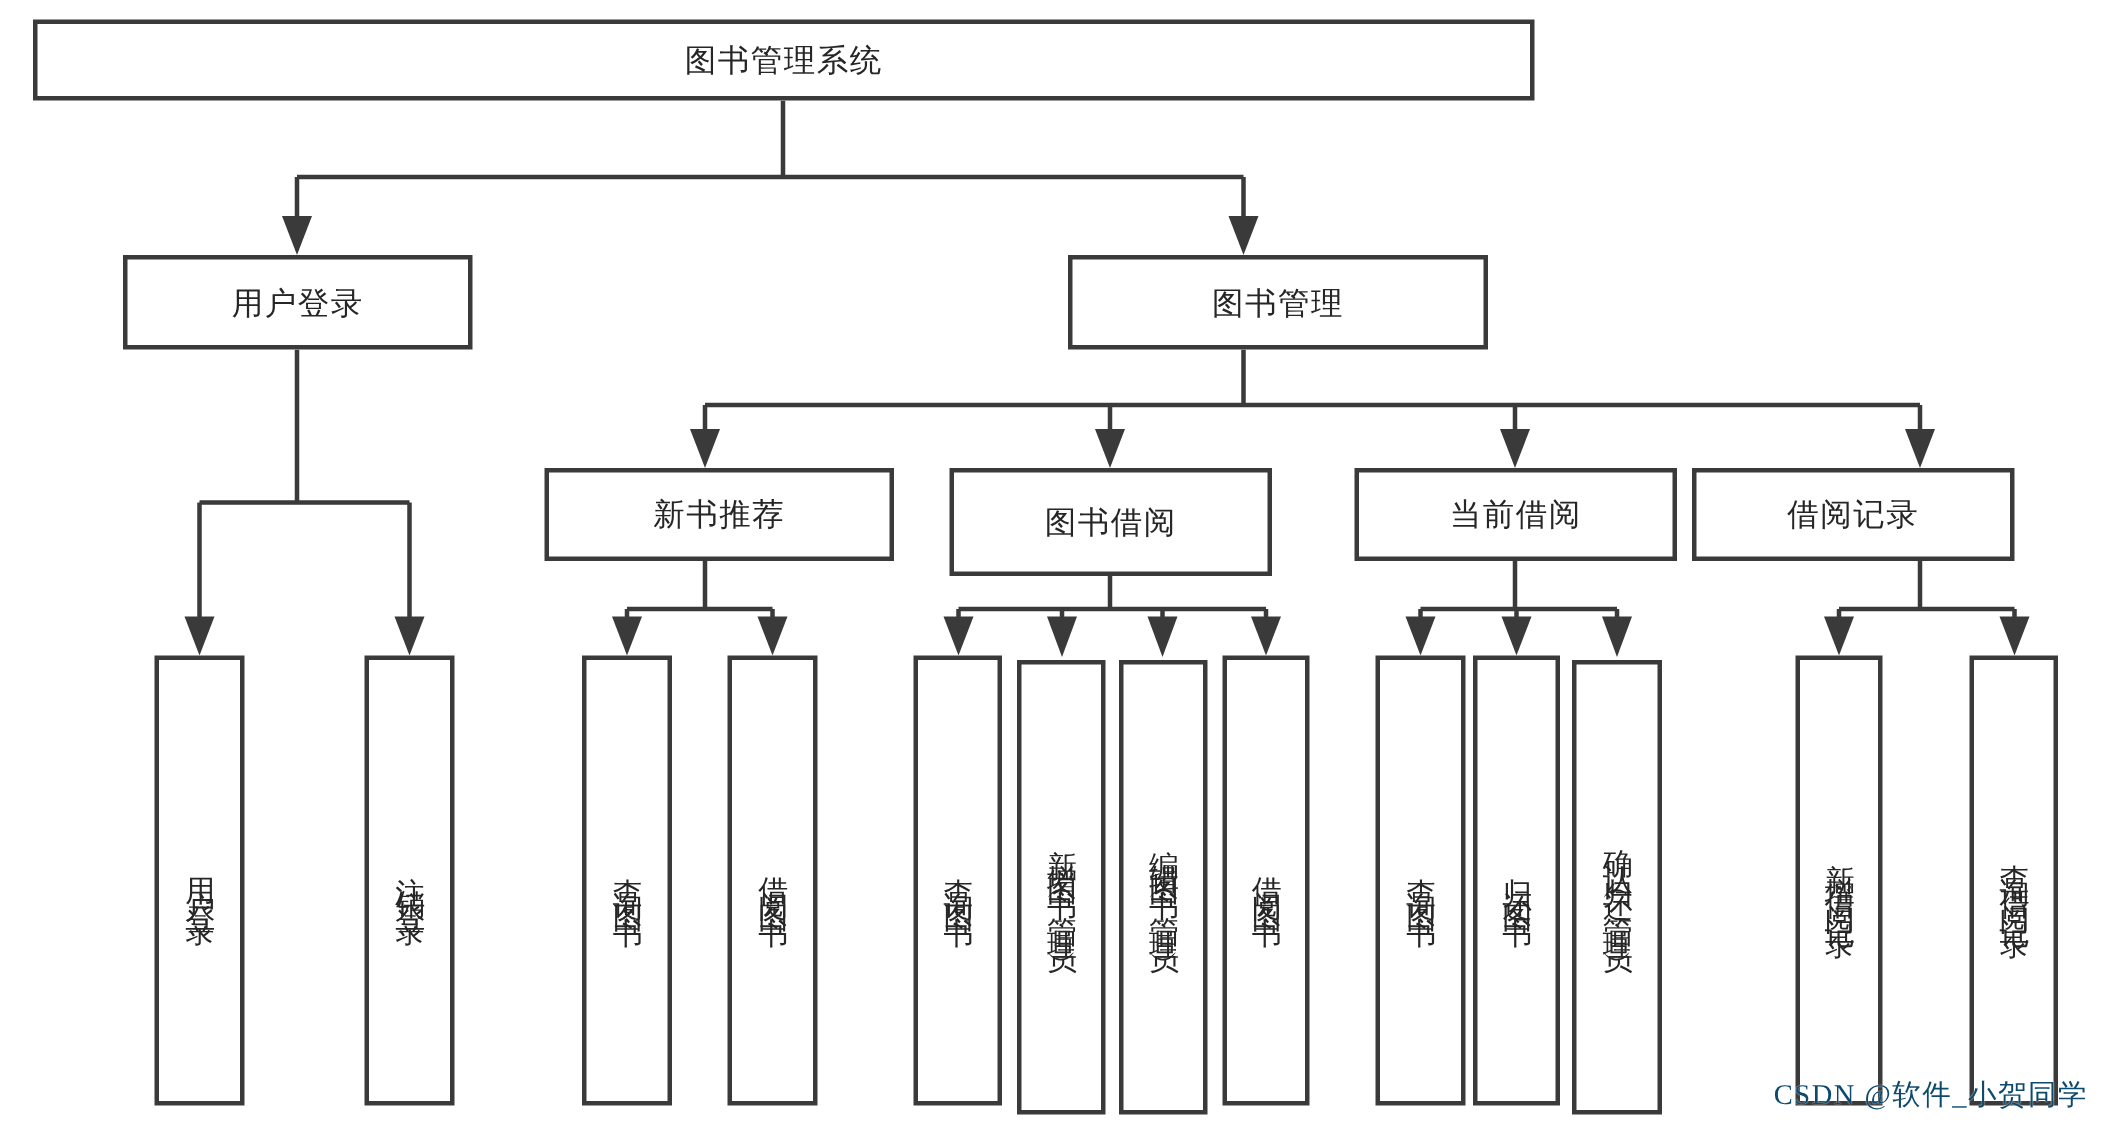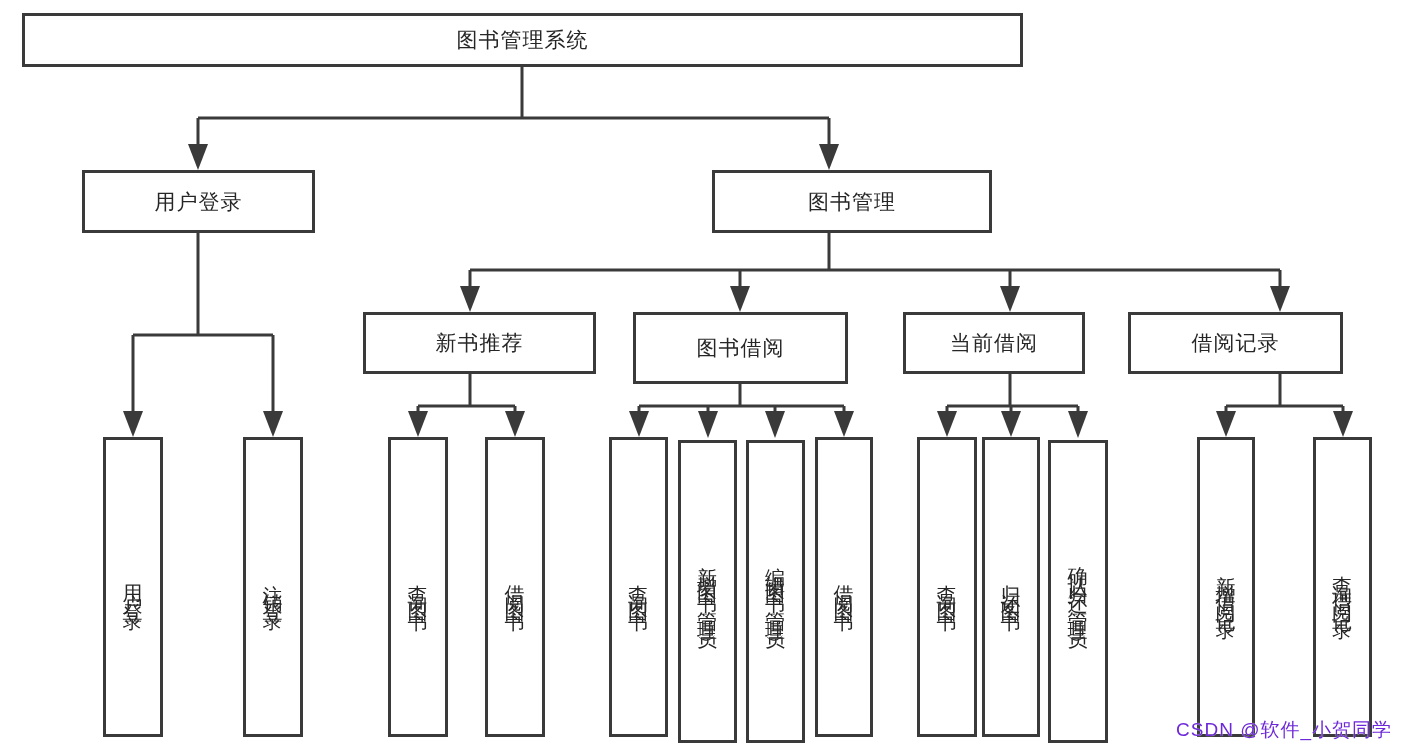--- a/index.html
+++ b/index.html
@@ -1,38 +1,38 @@
 <!DOCTYPE html>
 <html><head>
 <meta charset="utf-8">
 <style>
   html,body{margin:0;padding:0;background:#fff;}
   #canvas{
     position:relative;width:1405px;height:747px;background:#ffffff;overflow:hidden;
-    font-family:Liberation Sans, sans-serif;color:#262626;
+    font-family:Liberation Serif, serif;color:#262626;
   }
   svg.wires{position:absolute;left:0;top:0;z-index:1;pointer-events:none;}
   .wire{fill:none;stroke:#3a3a3a;stroke-width:3;}
   .arr{fill:#3a3a3a;stroke:none;}
   .hbox,.vbox{
     position:absolute;box-sizing:border-box;background:#ffffff;
     border:3px solid #3a3a3a;z-index:2;
     display:flex;align-items:center;justify-content:center;
   }
   .hbox{font-size:21px;letter-spacing:1px;}
   .vbox{font-size:20px;}
   .vbox .vtext{
     writing-mode:vertical-rl;
     letter-spacing:9px;
     line-height:1;
     white-space:nowrap;
   }
   .watermark{
     position:absolute;right:13px;bottom:4px;z-index:3;
-    font-size:19px;color:#6d28d9;letter-spacing:1px;
+    font-size:19px;color:#0c4a6e;letter-spacing:1px;
     text-shadow:0 0 1px #ffffff;
   }
 </style>
 </head>
 <body>
 
 <div id="canvas">
 
   <svg class="wires" width="1405" height="747" viewBox="0 0 1405 747">
     <path class="wire" d="
@@ -100,21 +100,21 @@
   <div class="hbox" style="left:712px;top:170px;width:280px;height:63px;">
     <span>图书管理</span>
   </div>
 
   <div class="hbox" style="left:363px;top:312px;width:233px;height:62px;">
     <span>新书推荐</span>
   </div>
   <div class="hbox" style="left:633px;top:312px;width:215px;height:72px;">
     <span>图书借阅</span>
   </div>
-  <div class="hbox" style="left:903px;top:312px;width:182px;height:62px;">
+  <div class="hbox" style="left:903px;top:312px;width:215px;height:62px;">
     <span>当前借阅</span>
   </div>
   <div class="hbox" style="left:1128px;top:312px;width:215px;height:62px;">
     <span>借阅记录</span>
   </div>
 
   <div class="vbox" style="left:103px;top:437px;width:60px;height:300px;">
     <span class="vtext">用户登录</span>
   </div>
   <div class="vbox" style="left:243px;top:437px;width:60px;height:300px;">

